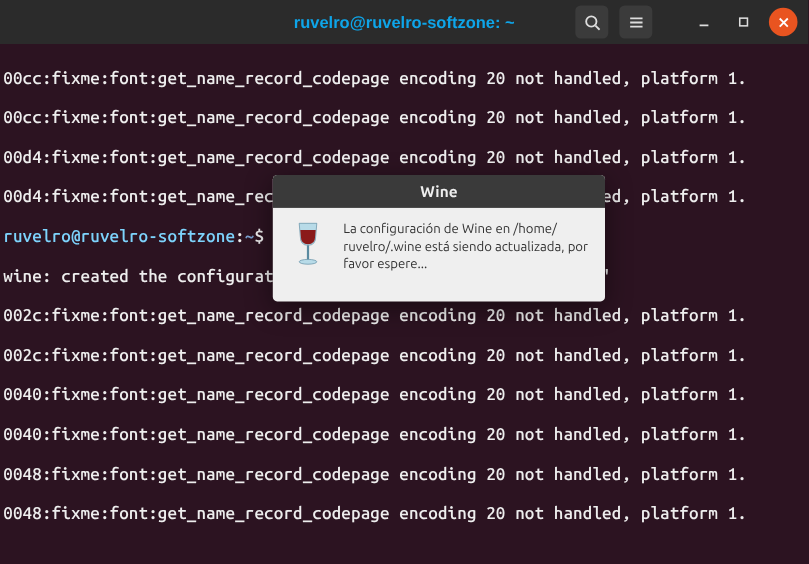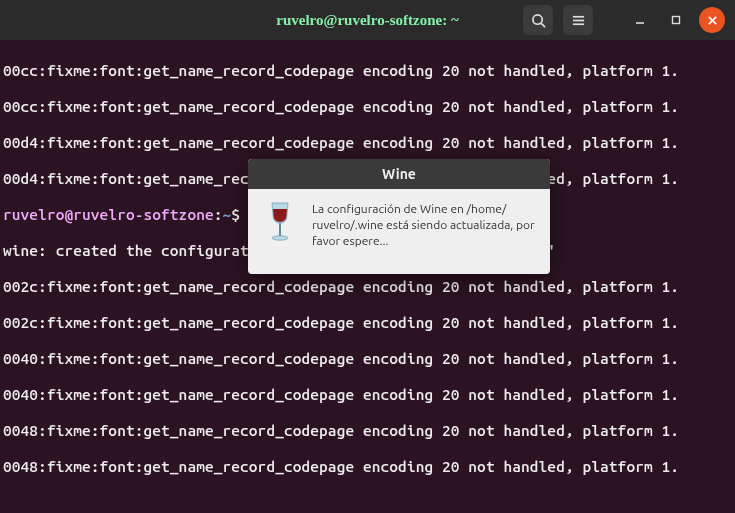--- a/index.html
+++ b/index.html
@@ -18,22 +18,22 @@
     background: #2b2b2b;
     display: flex;
     align-items: center;
     padding: 0 10px;
     position: relative;
   }
   .title {
     position: absolute;
     left: 0; right: 0;
     text-align: center;
-    color: #86efac;
-    font-family: Liberation Serif, serif;
+    color: #0ea5e9;
+    font-family: Liberation Sans, sans-serif;
     font-size: 15px;
     font-weight: 600;
     pointer-events: none;
   }
   .toolbar-right {
     margin-left: auto;
     display: flex;
     align-items: center;
     gap: 10px;
     z-index: 2;
@@ -66,21 +66,21 @@
   .terminal {
     padding: 4px 3px;
     font-size: 15.5px;
     line-height: 18px;
     color: #eee;
     white-space: pre;
     font-weight: 500;
     letter-spacing: 0.1px;
   }
   .line { white-space: pre; }
-  .green { color: #f0abfc; }
+  .green { color: #7dd3fc; }
   .blue { color: #7aa1d1; }
   .white { color: #eee; }
   .prompt-colon { color: #eee; }
 
   .dialog {
     position: absolute;
     left: 248px;
     top: 159px;
     width: 302px;
     height: 115px;

